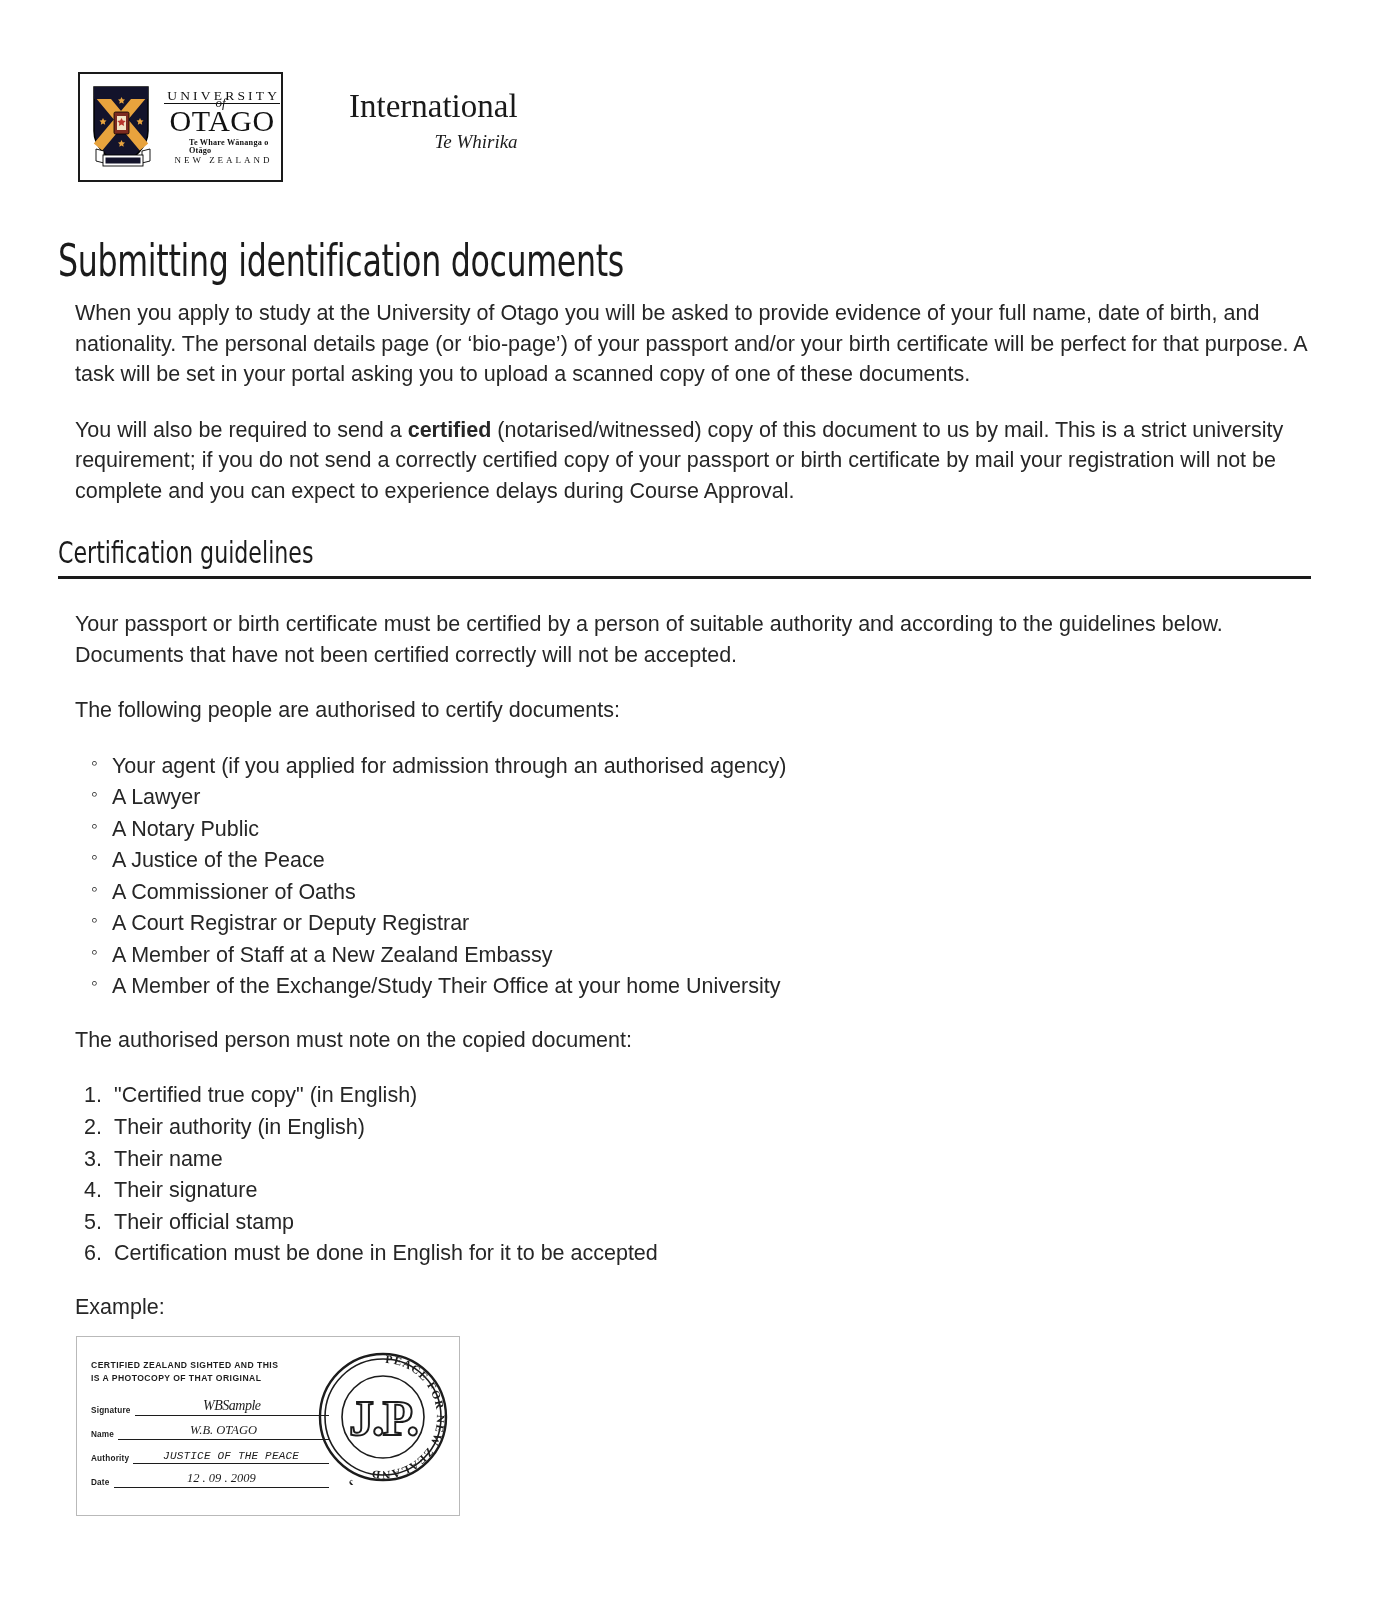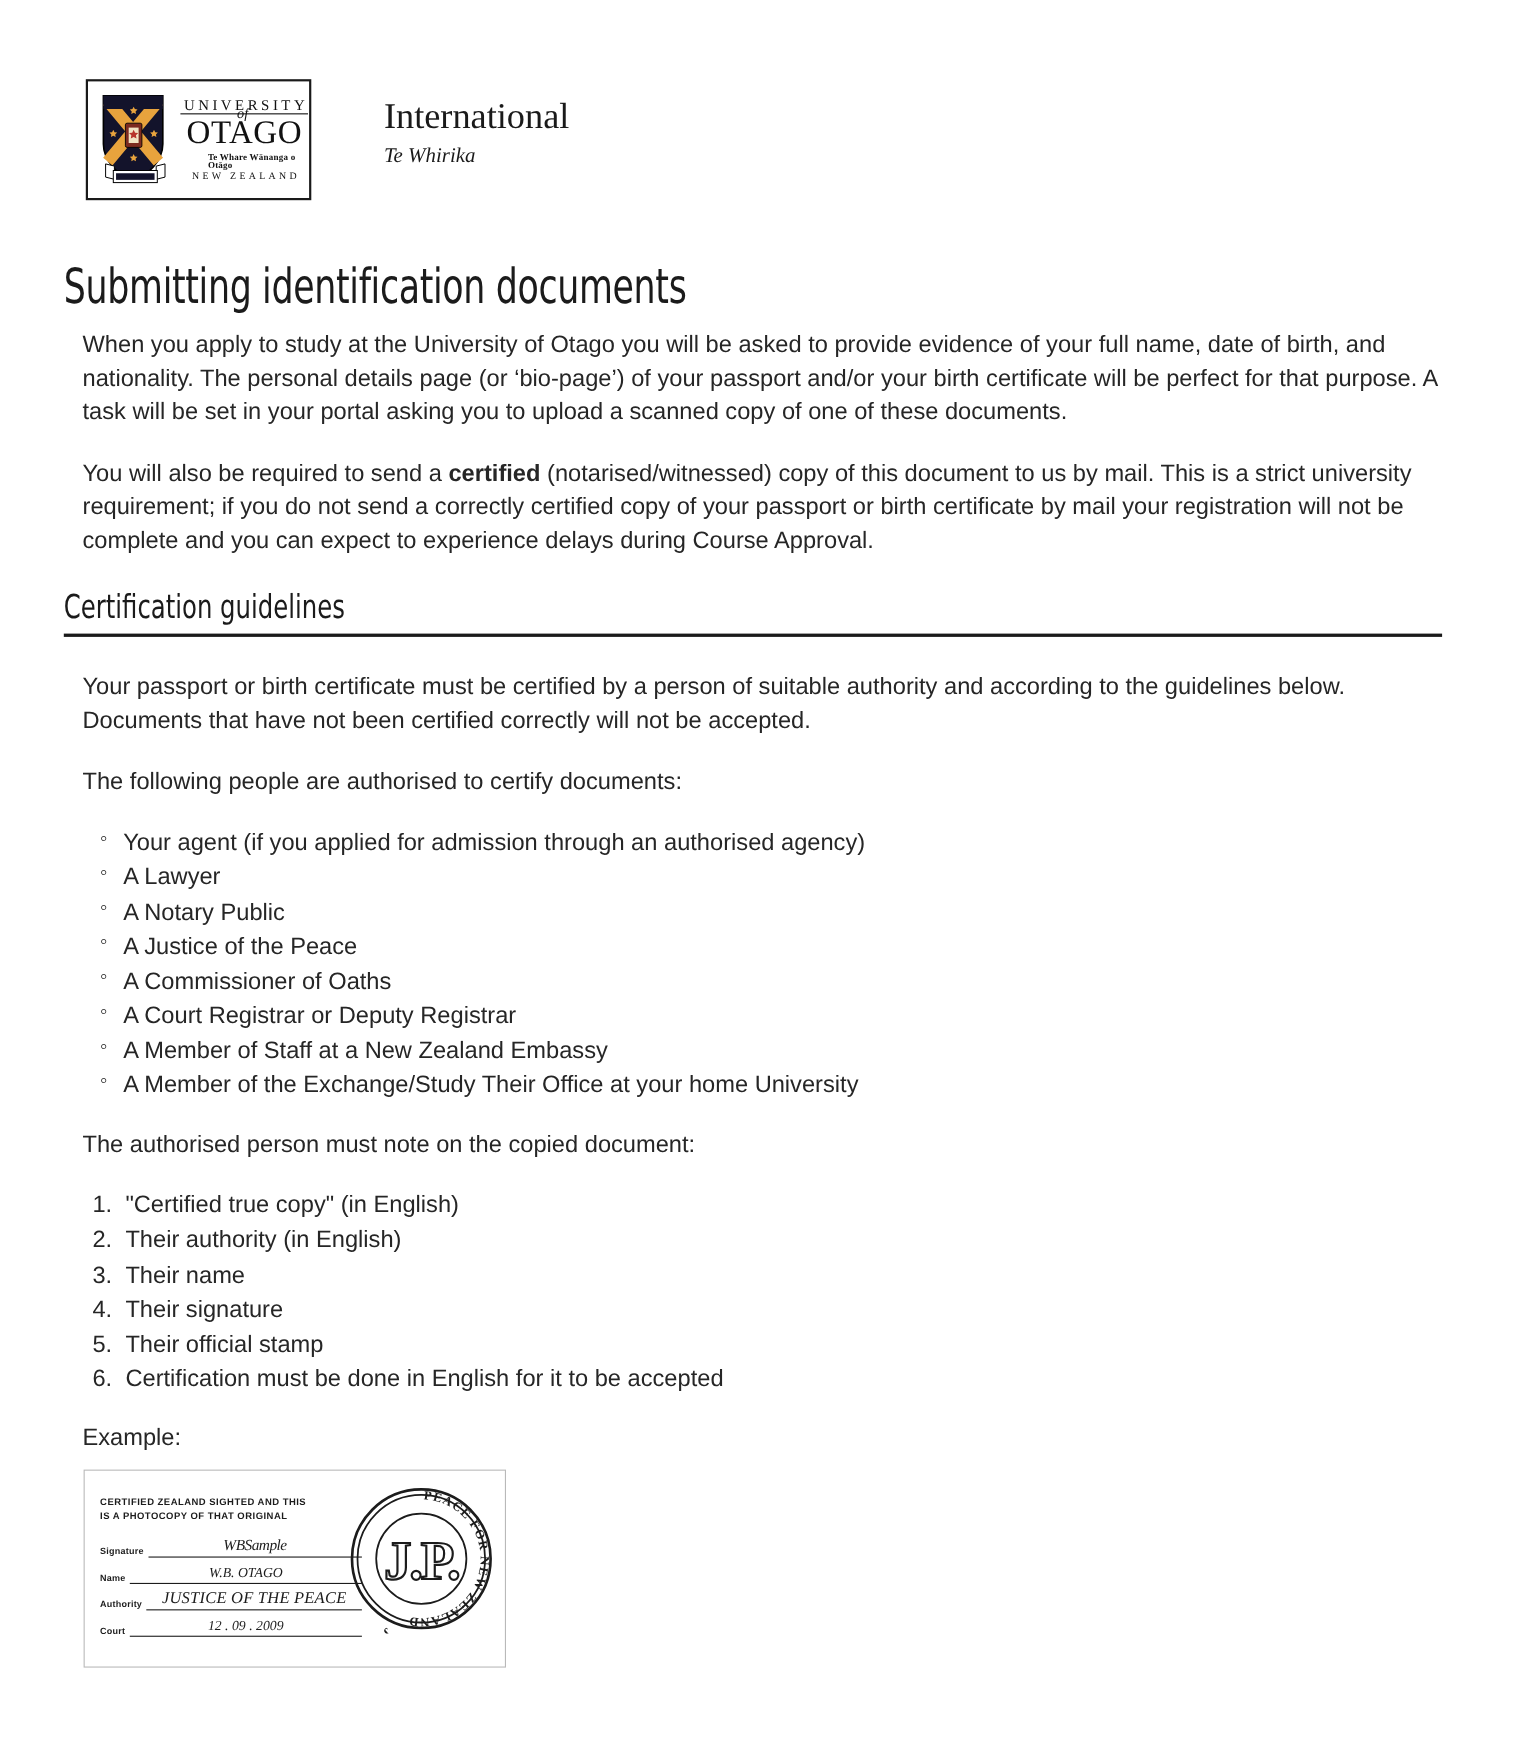--- a/index.html
+++ b/index.html
@@ -106,20 +106,21 @@
     color: #1a1a1a;
     line-height: 1.1;
     font-weight: normal;
   }
   .hdr-sub {
     font-family: "Liberation Serif", serif;
     font-style: italic;
     font-size: 19px;
     color: #1a1a1a;
     margin-top: 7px;
+    text-align: right;
   }
 
   
   .content {
     position: absolute;
     left: 58px;
     top: 238px;
     width: 1272px;
   }
   h1.doc-title {
@@ -272,22 +273,23 @@
     line-height: 1.1;
     padding-bottom: 1px;
     white-space: nowrap;
     overflow: hidden;
   }
   .stamp-value.sig {
     font-size: 14px;
     letter-spacing: -0.5px;
   }
   .stamp-value.small {
-    font-size: 15px;
+    font-size: 11px;
     letter-spacing: 0.2px;
+    font-family: Liberation Mono, monospace;
   }
   .seal {
     position: absolute;
     right: 8px;
     top: 12px;
     width: 136px;
     height: 136px;
   }
 </style>
 </head>
@@ -399,21 +401,21 @@
         </div>
         <div class="stamp-row">
           <span class="stamp-label">Name</span>
           <span class="stamp-value">W.B. OTAGO</span>
         </div>
         <div class="stamp-row">
           <span class="stamp-label">Authority</span>
           <span class="stamp-value small">JUSTICE OF THE PEACE</span>
         </div>
         <div class="stamp-row">
-          <span class="stamp-label">Court</span>
+          <span class="stamp-label">Date</span>
           <span class="stamp-value">12 . 09 . 2009</span>
         </div>
       </div>
     </div>
 
     <svg class="seal" viewBox="0 0 136 136">
       <defs>
         <path id="sealOuterPath" d="M 68,68 m 0,-54 a 54,54 0 1,1 -0.1,0"></path>
         <path id="sealInnerPath" d="M 68,68 m 0,52 a 52,52 0 1,0 0.1,0"></path>
       </defs>

